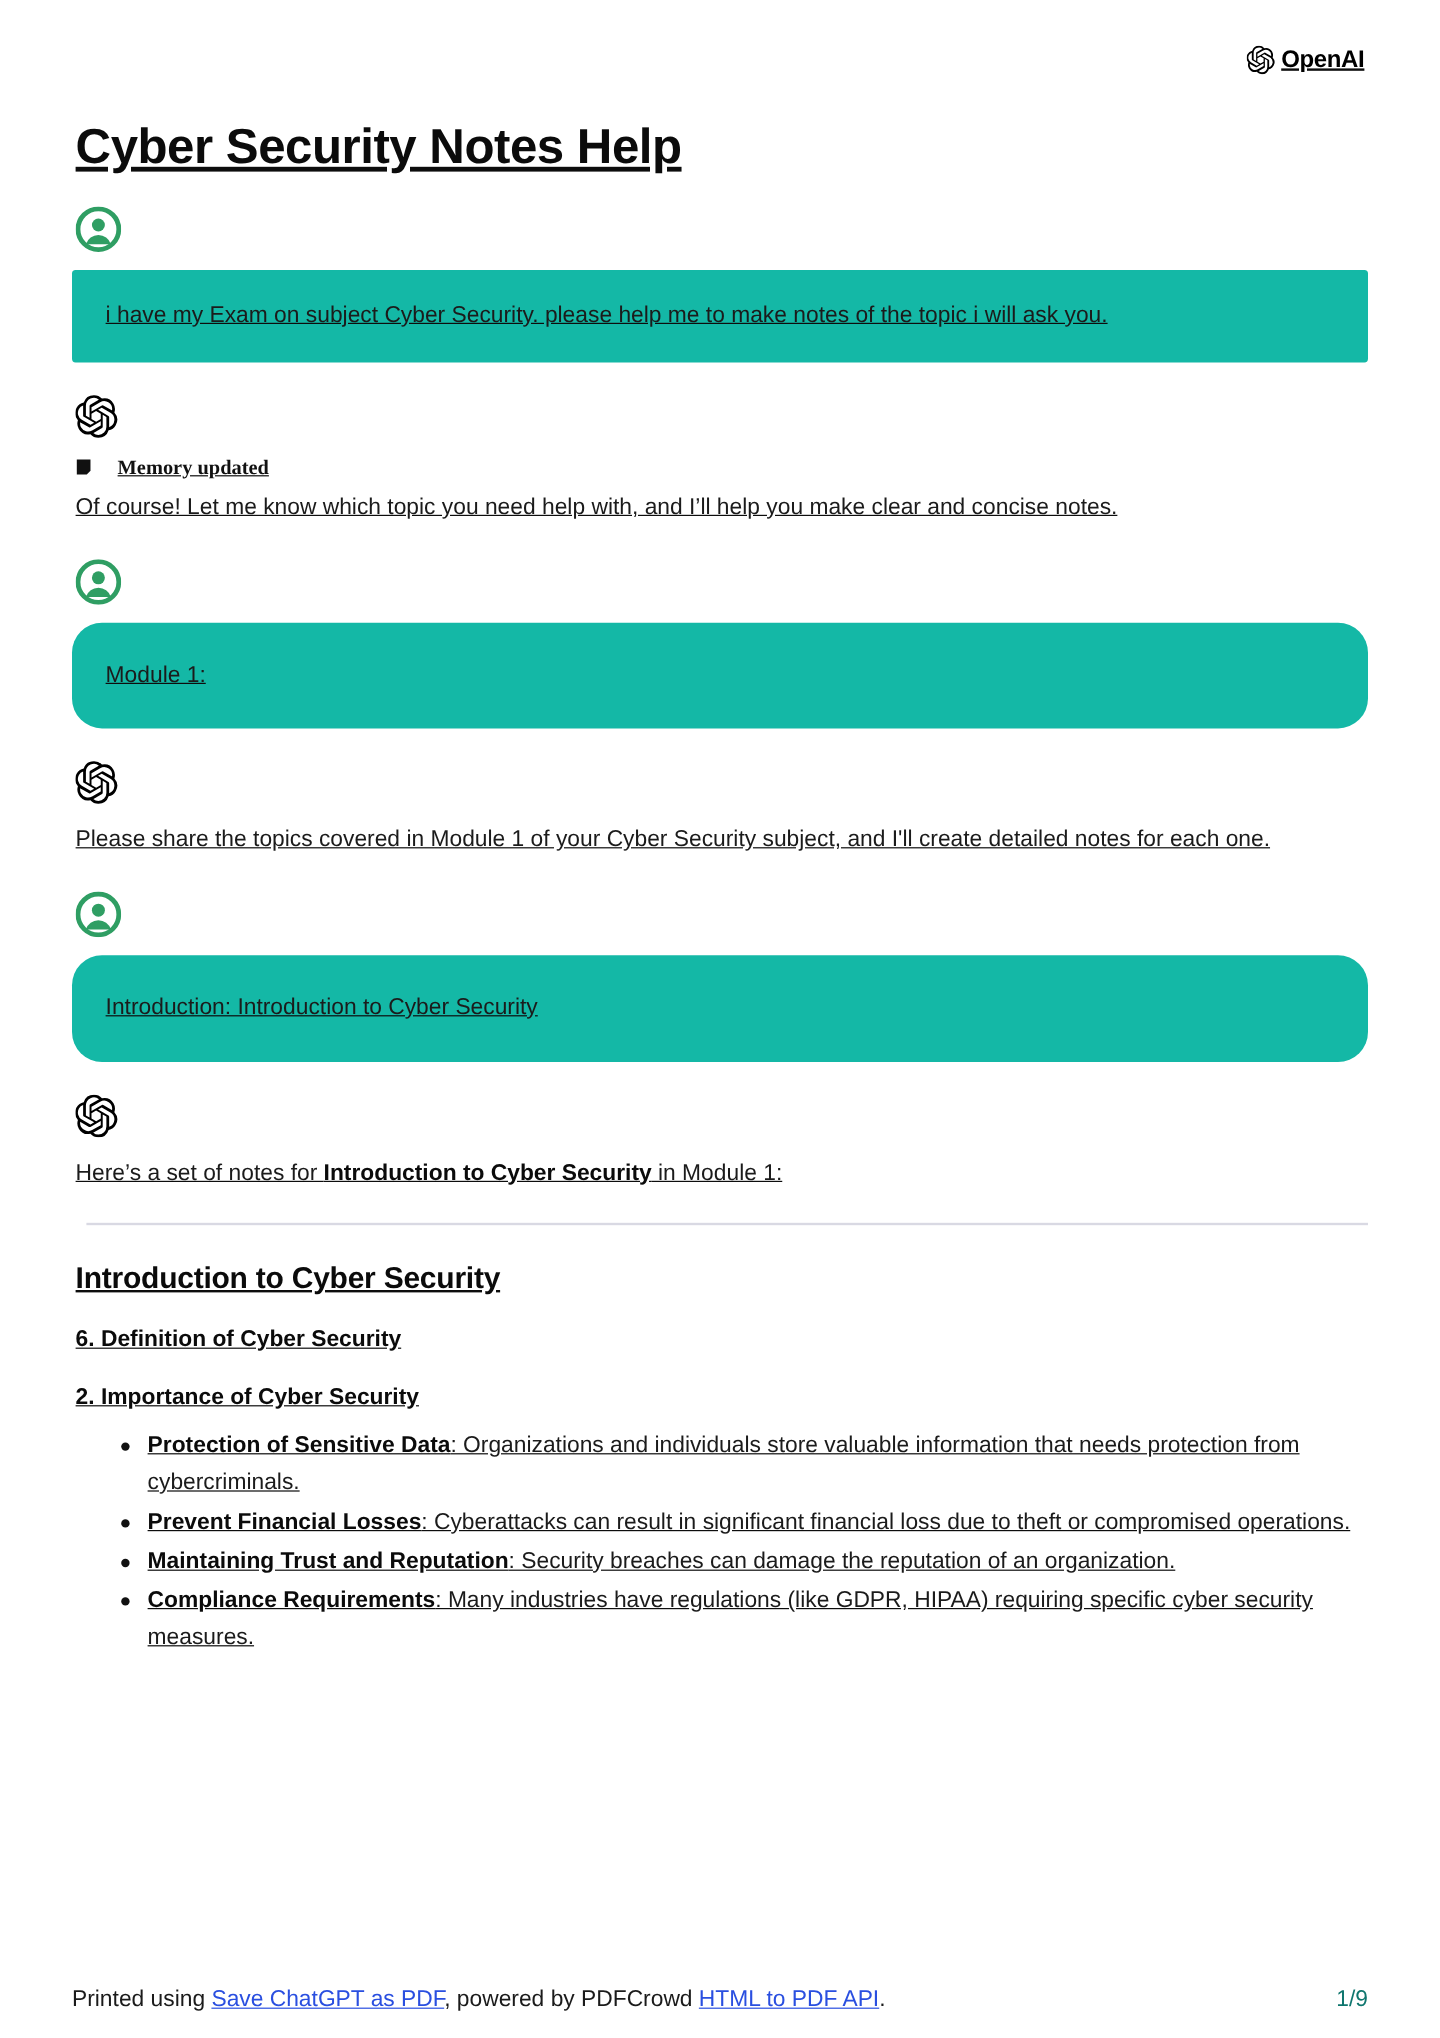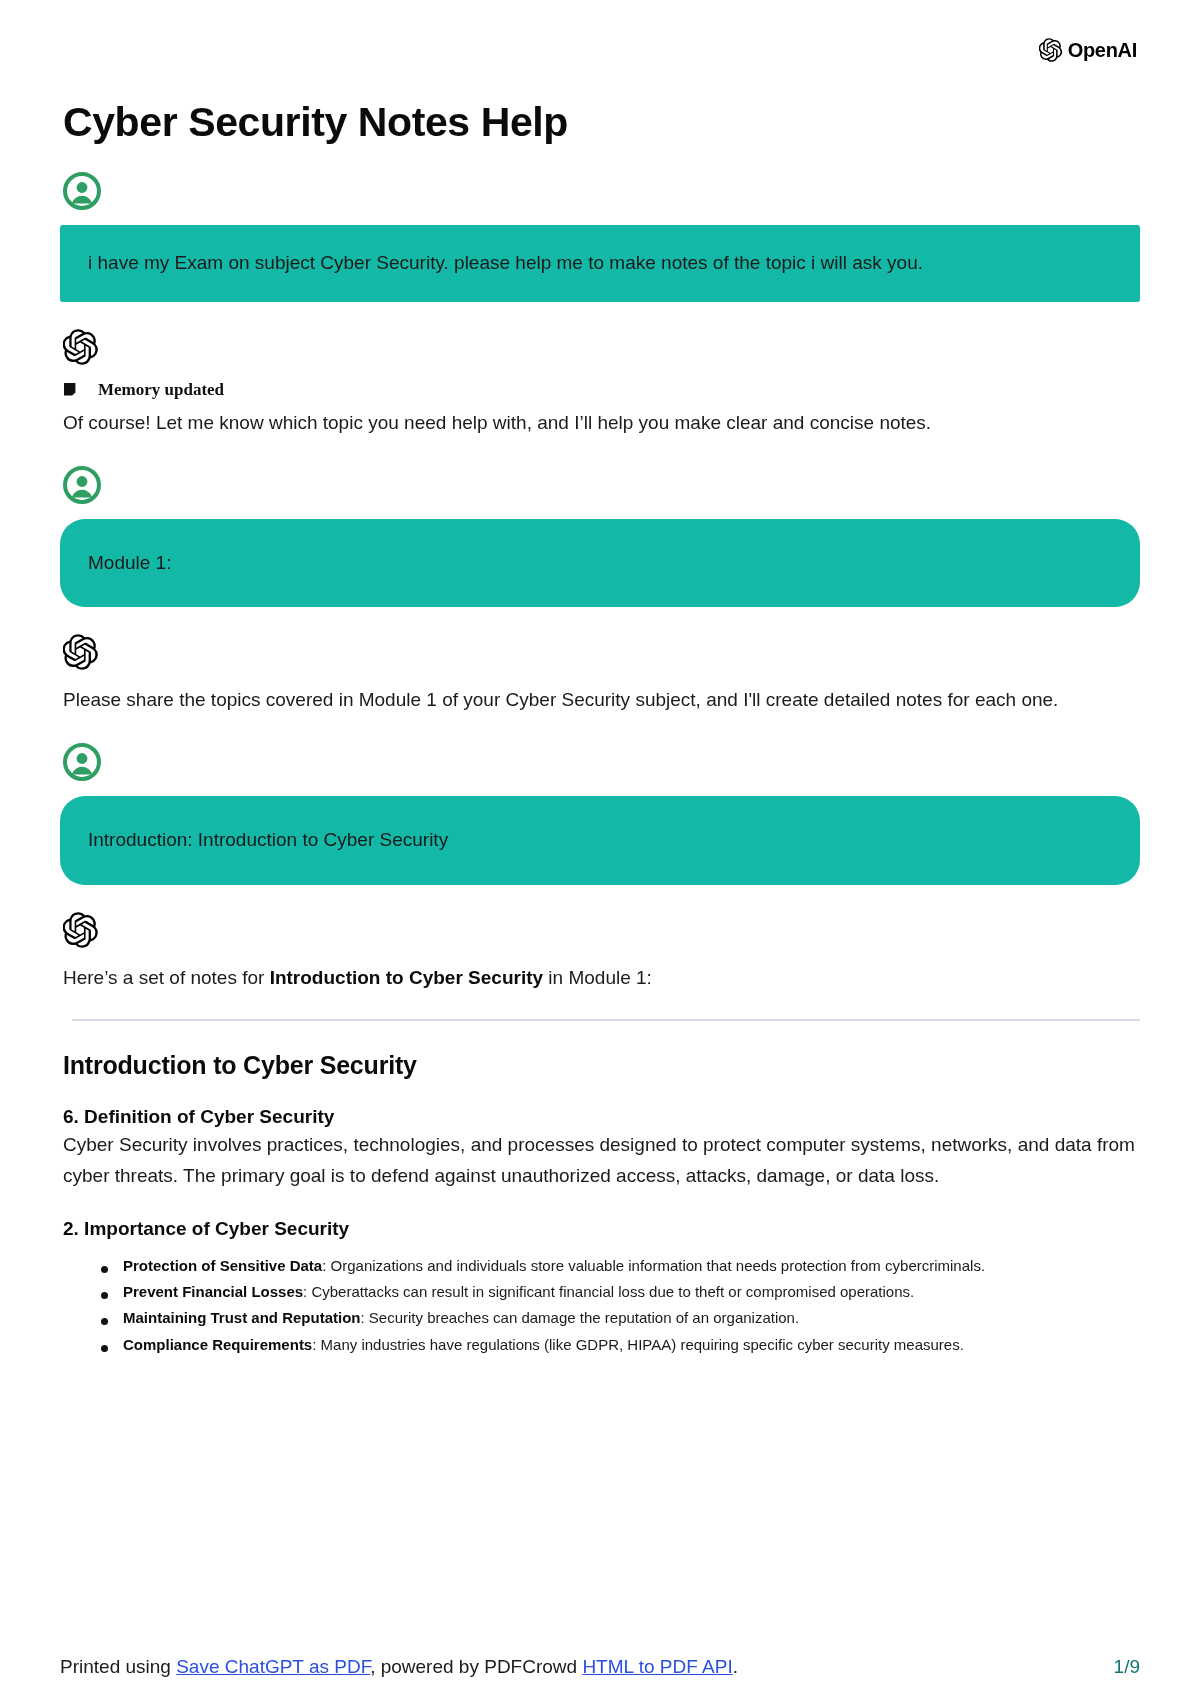--- a/index.html
+++ b/index.html
@@ -14,20 +14,21 @@
     color: #0d0d0d;
     position: relative;
     overflow: hidden;
   }
   .page {
     position: relative;
     width: 1200px;
     height: 1698px;
     box-sizing: border-box;
     padding: 0 60px;
+    text-decoration: underline;
   }
 
   
   .brand-row {
     height: 100px;
     display: flex;
     align-items: center;
     justify-content: flex-end;
     padding-right: 3px;
   }
@@ -145,21 +146,21 @@
     color: #1b1b1b;
   }
 
   ul.bullets {
     margin: 14px 0 0 0;
     padding-left: 63px;
     list-style: none;
   }
   ul.bullets li {
     position: relative;
-    font-size: 15px;
+    font-size: 19px;
     line-height: 1.62;
     margin-bottom: 2px;
     color: #1b1b1b;
   }
   ul.bullets li::before {
     content: "";
     position: absolute;
     left: -22px;
     top: 12px;
     width: 7px;
@@ -291,21 +292,20 @@
     </div>
     <div class="assistant-body">
       <p><span>Here’s a set of notes for </span><b>Introduction to Cyber Security</b><span> in Module 1:</span></p>
     </div>
 
     <hr class="divider">
 
     <h2 class="section-title">Introduction to Cyber Security</h2>
 
     <h3 class="sub-title">6. Definition of Cyber Security</h3>
-    <p class="para">Cyber Security involves practices, technologies, and processes designed to protect computer systems, networks, and data from cyber threats. The primary goal is to defend against unauthorized access, attacks, damage, or data loss.</p>
 
     <h3 class="sub-title">2. Importance of Cyber Security</h3>
     <ul class="bullets">
       <li><b>Protection of Sensitive Data</b><span>: Organizations and individuals store valuable information that needs protection from cybercriminals.</span></li>
       <li><b>Prevent Financial Losses</b><span>: Cyberattacks can result in significant financial loss due to theft or compromised operations.</span></li>
       <li><b>Maintaining Trust and Reputation</b><span>: Security breaches can damage the reputation of an organization.</span></li>
       <li><b>Compliance Requirements</b><span>: Many industries have regulations (like GDPR, HIPAA) requiring specific cyber security measures.</span></li>
     </ul>
   </div>
 

